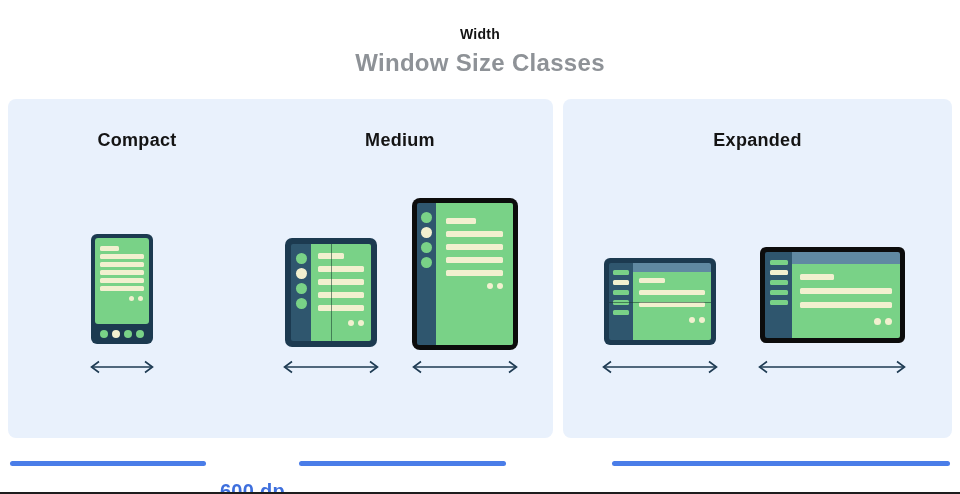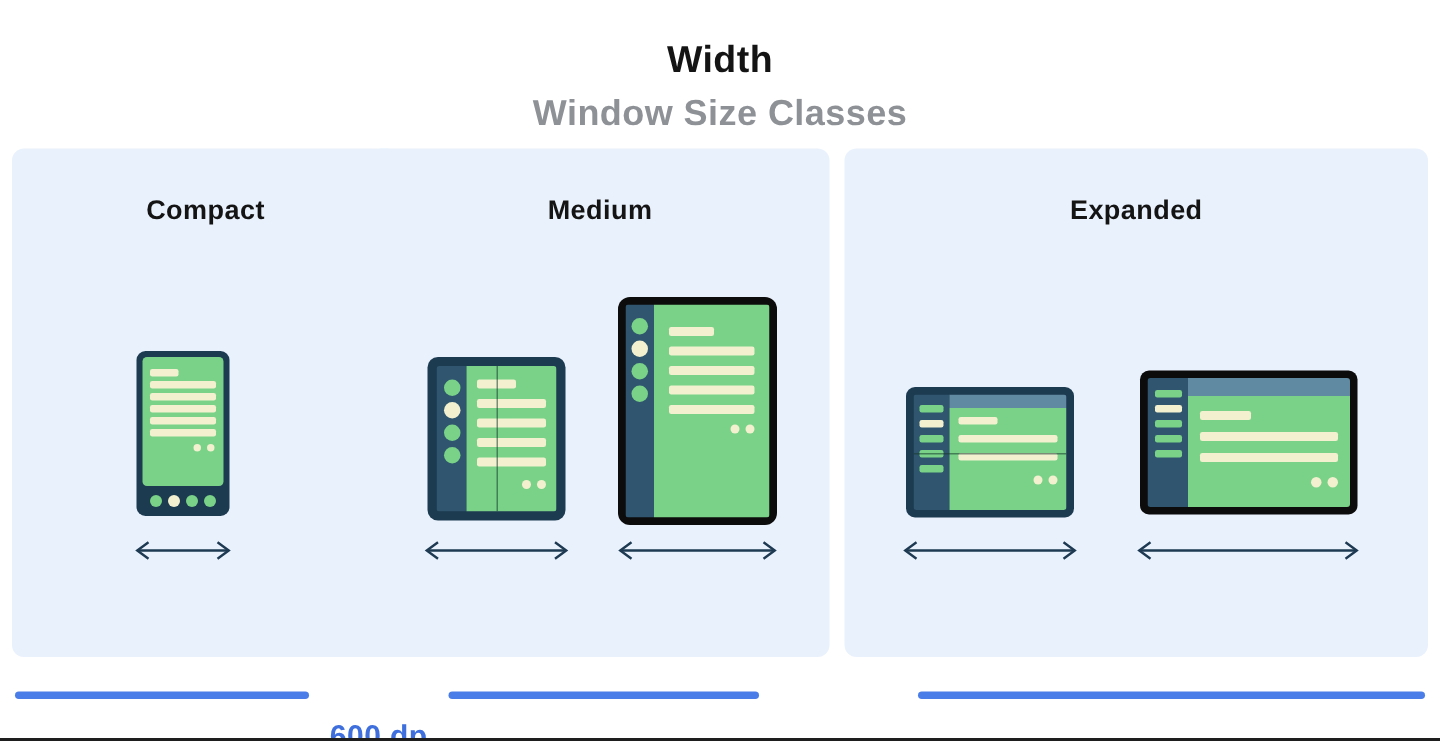--- a/index.html
+++ b/index.html
@@ -14,21 +14,21 @@
     --labelblue:#3e6fdd;
     --subgray:#8e9297;
     --arrow:#1d3a52;
   }
   *{margin:0;padding:0;box-sizing:border-box;}
   html,body{width:960px;height:494px;}
   body{font-family:"Liberation Sans",sans-serif;background:#fff;}
   .stage{position:relative;width:960px;height:494px;background:#fff;overflow:hidden;}
 
   .header{position:absolute;top:26px;left:0;width:100%;text-align:center;}
-  .title{font-size:25px;font-weight:bold;color:#141414;letter-spacing:.3px;}
+  .title{font-size:14px;font-weight:bold;color:#141414;letter-spacing:.3px;}
   .subtitle{margin-top:7px;font-size:24px;font-weight:bold;color:var(--subgray);letter-spacing:.3px;}
 
   .panel{position:absolute;top:99px;height:339px;background:var(--panel);border-radius:8px;}
   .panel-compact{left:8px;width:258px;}
   .panel-medium{left:247px;width:306px;}
   .panel-expanded{left:563px;width:389px;}
   .panel-label{margin-top:31px;text-align:center;font-size:18px;font-weight:bold;color:#141414;letter-spacing:.3px;}
 
   .device{position:absolute;}
   .tline{height:5px;border-radius:1.5px;background:var(--cream);flex:none;}

